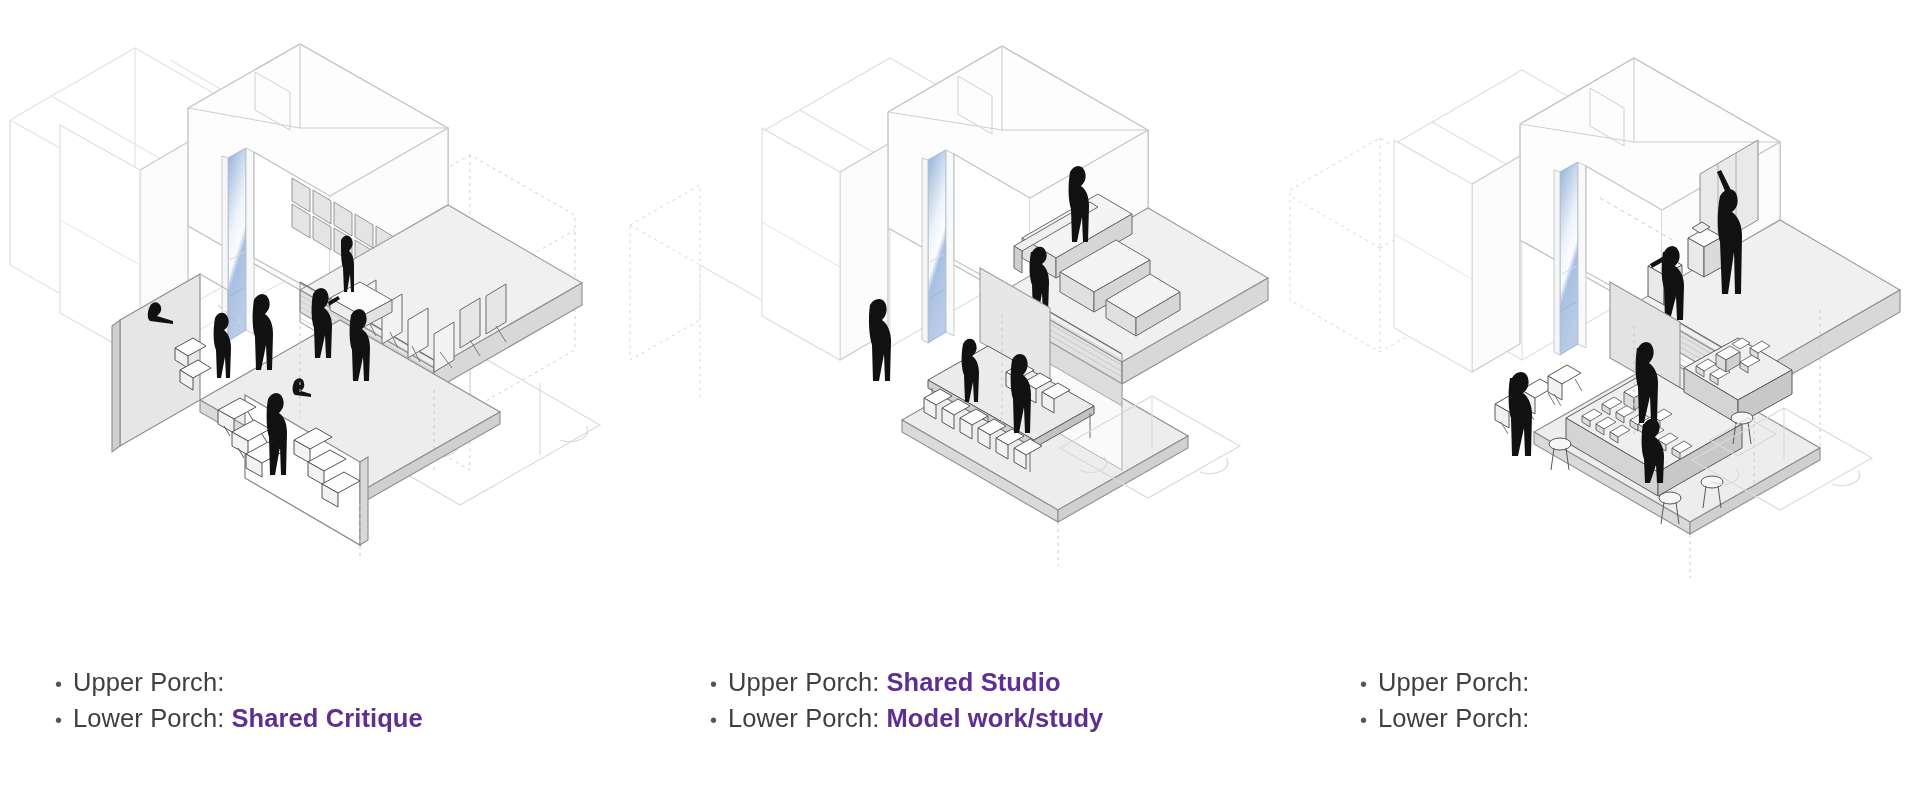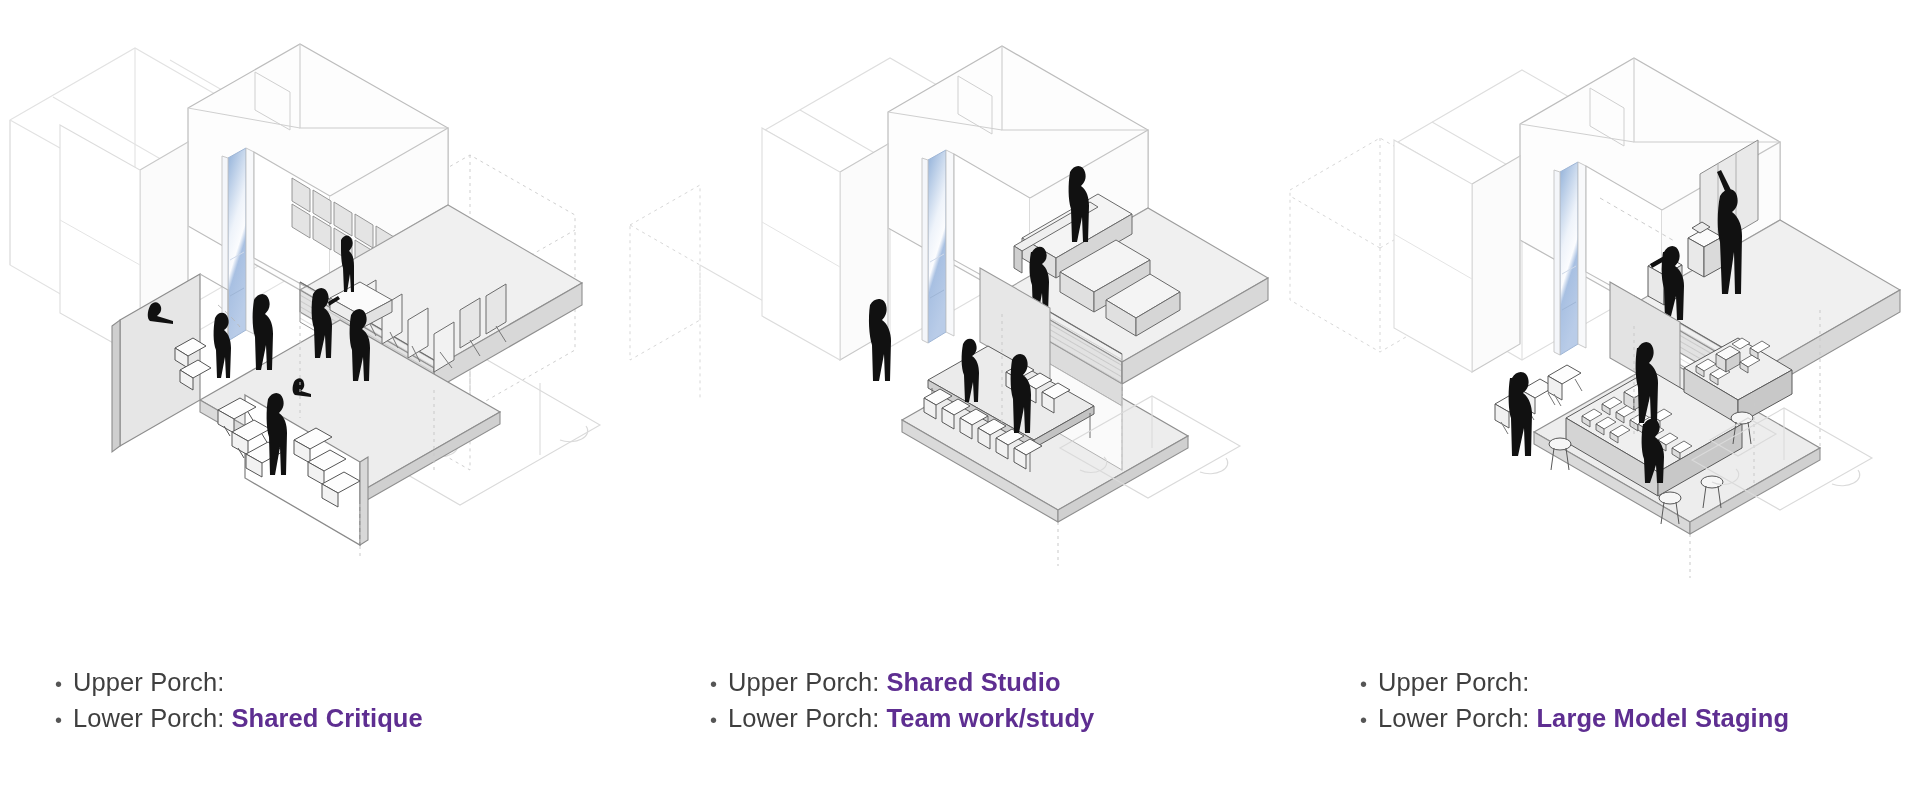--- a/index.html
+++ b/index.html
@@ -571,30 +571,29 @@
 
     <div class="cap c2">
       <div class="bullet-row">
         <span class="dot">•</span>
         <span class="blabel">Upper Porch:</span>
         <span class="bvalue">Shared Studio</span>
       </div>
       <div class="bullet-row">
         <span class="dot">•</span>
         <span class="blabel">Lower Porch:</span>
-        <span class="bvalue">Team work/study</span>
+        <span class="bvalue">Model work/study</span>
       </div>
     </div>
 
     <div class="cap c3">
       <div class="bullet-row">
         <span class="dot">•</span>
         <span class="blabel">Upper Porch:</span>
       </div>
       <div class="bullet-row">
         <span class="dot">•</span>
         <span class="blabel">Lower Porch:</span>
-        <span class="bvalue">Large Model Staging</span>
       </div>
     </div>
 
   </div>
 </div>
 
 </body></html>

